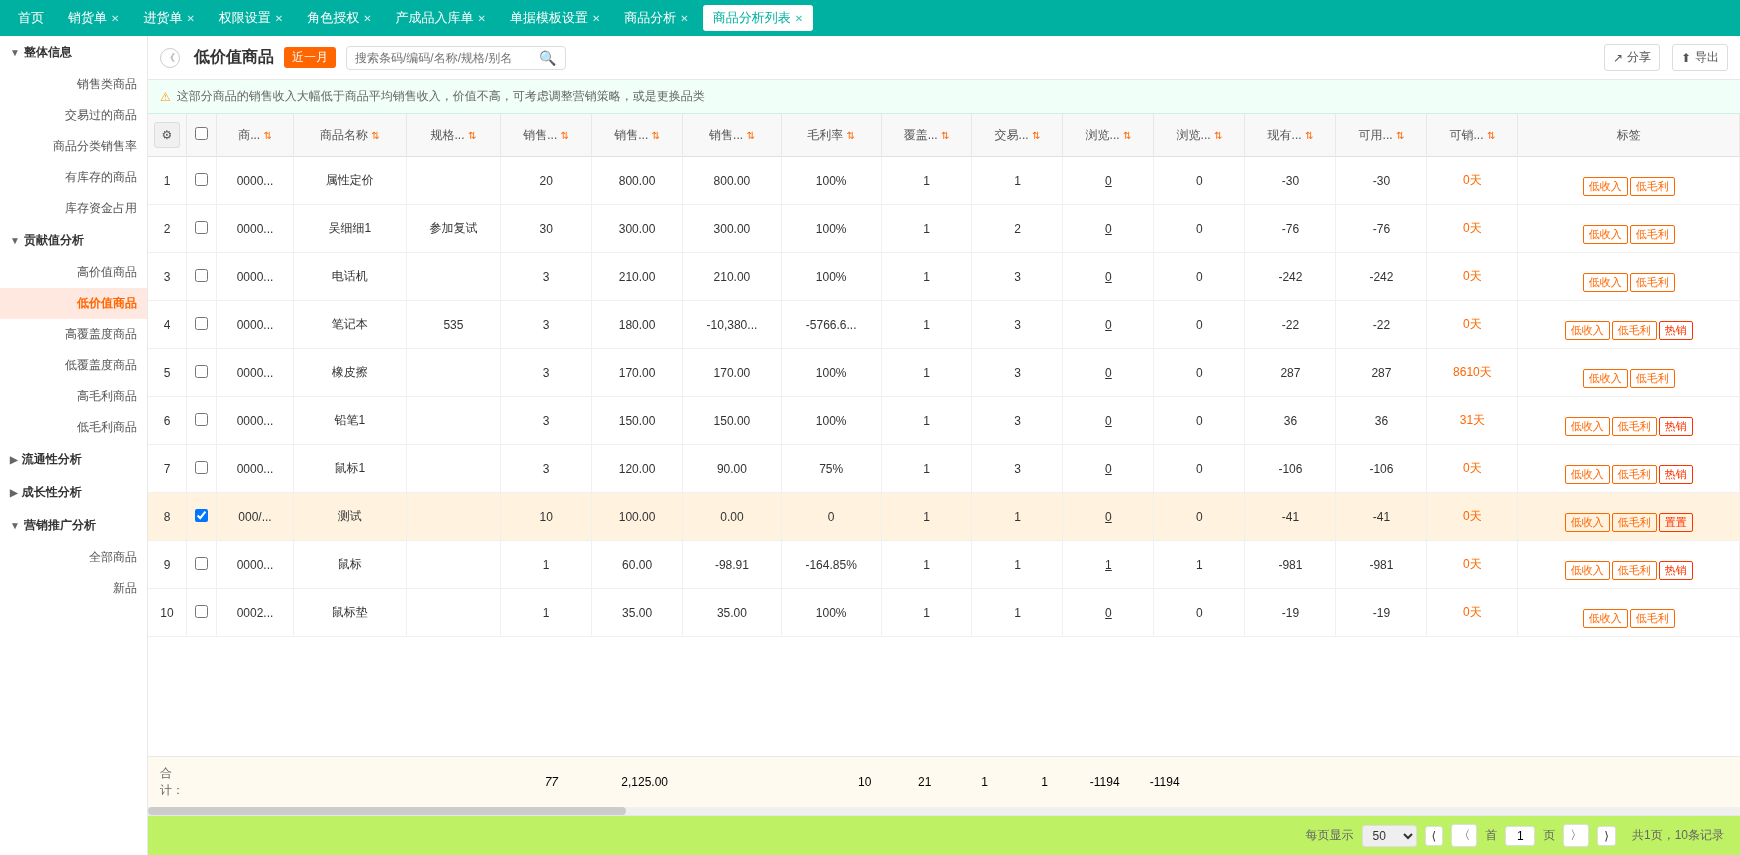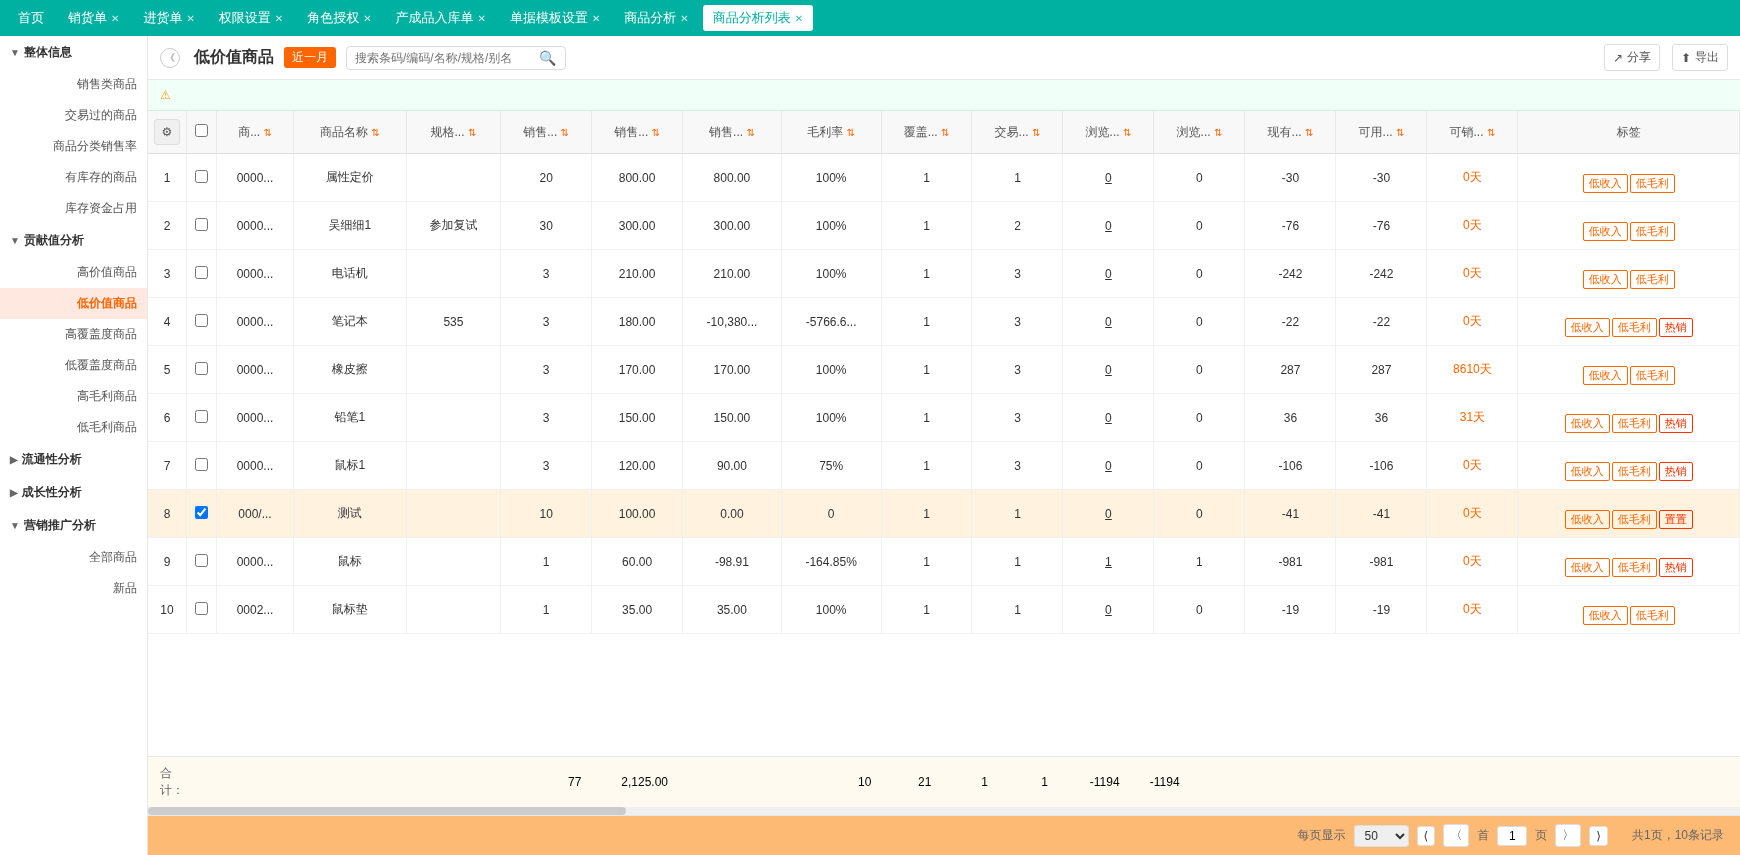--- a/index.html
+++ b/index.html
@@ -194,21 +194,21 @@
       padding: 8px 12px;
       display: flex;
       align-items: center;
       gap: 16px;
       font-size: 12px;
     }
     .footer-label { color: #666; margin-right: 8px; }
 
     
     .pagination-bar {
-      background: #fdba74;
+      background: #bef264;
       border-top: 1px solid #e8e8e8;
       padding: 8px 16px;
       display: flex;
       align-items: center;
       justify-content: flex-end;
       gap: 8px;
     }
     .page-size-label { color: #666; }
     .page-size-select {
       border: 1px solid #ddd;
@@ -217,21 +217,21 @@
       color: #333;
     }
     .page-btn {
       border: 1px solid #ddd;
       border-radius: 3px;
       padding: 2px 6px;
       background: #fff;
       cursor: pointer;
       color: #333;
     }
-    .total-info { color: #666; margin-left: 16px; }
+    .total-info { color: #666; margin-left: 8px; }
 
     
     input[type="checkbox"] { cursor: pointer; }
 
     .gear-btn {
       width: 26px; height: 26px;
       background: #f0f0f0;
       border: 1px solid #ddd;
       border-radius: 3px;
       display: flex; align-items: center; justify-content: center;
@@ -335,20 +335,21 @@
         </button>
         <button class="action-btn">
           <span>⬆</span>
           <span>导出</span>
         </button>
       </div>
     </div>
 
     <div class="notice-bar">
       <span class="notice-icon">⚠</span>
+      <span>这部分商品的销售收入大幅低于商品平均销售收入，价值不高，可考虑调整营销策略，或是更换品类</span>
     </div>
 
     <div class="table-container">
       <table>
         <thead>
           <tr>
             <th style="width:36px;">
               <div class="gear-btn">⚙</div>
             </th>
             <th style="width:30px;">
@@ -568,21 +569,21 @@
     </div>
 
     <div class="table-footer">
       <span class="footer-label">合计：</span>
       <div style="display:flex; gap:0; width:100%;">
         <div style="width:36px;"></div>
         <div style="width:30px;"></div>
         <div style="width:80px;"></div>
         <div style="width:120px;"></div>
         <div style="width:60px;"></div>
-        <div style="min-width:60px; text-align:center;">77</div>
+        <div style="min-width:60px; font-style:italic;">77</div>
         <div style="min-width:80px; text-align:center;">2,125.00</div>
         <div style="min-width:80px; text-align:center;"></div>
         <div style="min-width:70px; text-align:center;"></div>
         <div style="min-width:60px; text-align:center;">10</div>
         <div style="min-width:60px; text-align:center;">21</div>
         <div style="min-width:60px; text-align:center;">1</div>
         <div style="min-width:60px; text-align:center;">1</div>
         <div style="min-width:60px; text-align:center;">-1194</div>
         <div style="min-width:60px; text-align:center;">-1194</div>
       </div>

